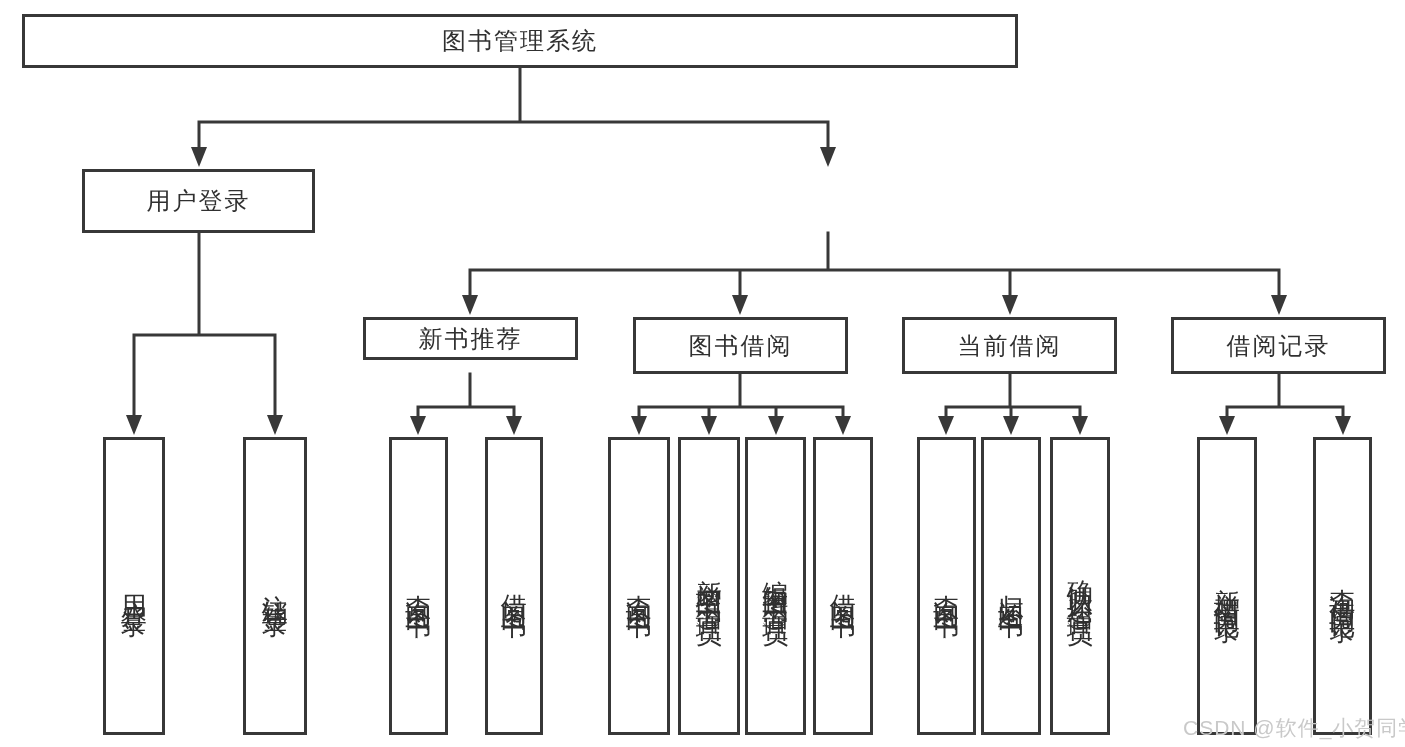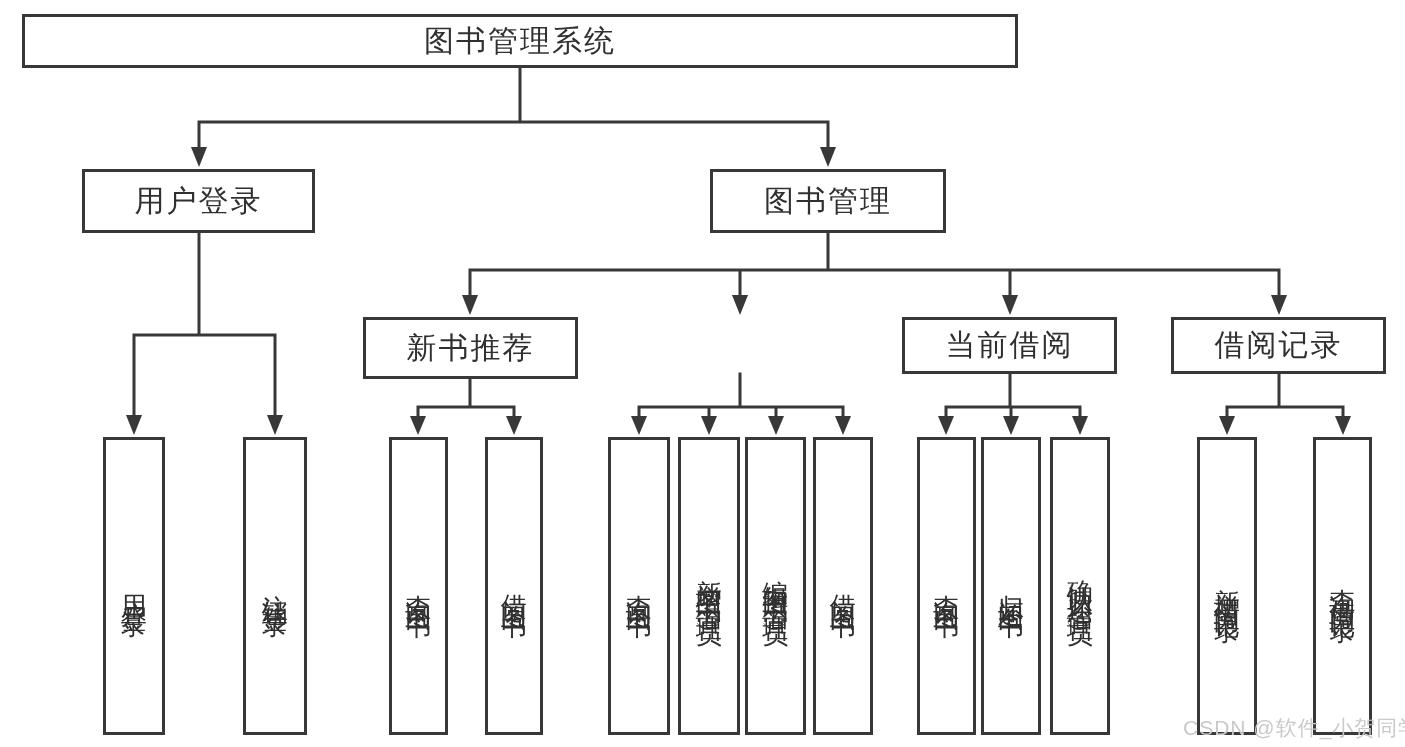--- a/index.html
+++ b/index.html
@@ -15,21 +15,21 @@
   .box {
     position: absolute;
     border: 3px solid #383838;
     background: #ffffff;
     box-sizing: border-box;
     display: flex;
     align-items: center;
     justify-content: center;
   }
   .hlabel {
-    font-size: 30px;
+    font-size: 24px;
     letter-spacing: 2px;
     white-space: nowrap;
   }
   .vtext {
     writing-mode: vertical-rl;
     text-orientation: mixed;
     font-size: 26px;
     letter-spacing: 6px;
     line-height: 1.1;
     white-space: nowrap;
@@ -121,26 +121,26 @@
     </g>
   </svg>
 
   <div class="box" style="left:22px; top:14px; width:996px; height:54px;">
     <span class="hlabel">图书管理系统</span>
   </div>
 
   <div class="box" style="left:82px; top:169px; width:233px; height:64px;">
     <span class="hlabel">用户登录</span>
   </div>
-  <div class="box" style="left:710px; top:169px; width:236px; height:64px;">
-    <span class="hlabel">图书管理</span>
+
+  <div class="box" style="left:363px; top:317px; width:215px; height:43px;">
+    <span class="hlabel">新书推荐</span>
   </div>
-
-  <div class="box" style="left:363px; top:317px; width:215px; height:62px;">
-    <span class="hlabel">新书推荐</span>
+  <div class="box" style="left:633px; top:317px; width:215px; height:57px;">
+    <span class="hlabel">图书借阅</span>
   </div>
   <div class="box" style="left:1171px; top:317px; width:215px; height:57px;">
     <span class="hlabel">借阅记录</span>
   </div>
   <div class="box" style="left:902px; top:317px; width:215px; height:57px;">
     <span class="hlabel">当前借阅</span>
   </div>
 
   <div class="box" style="left:103px; top:437px; width:62px; height:298px;">
     <span class="vtext">用户登录</span>

